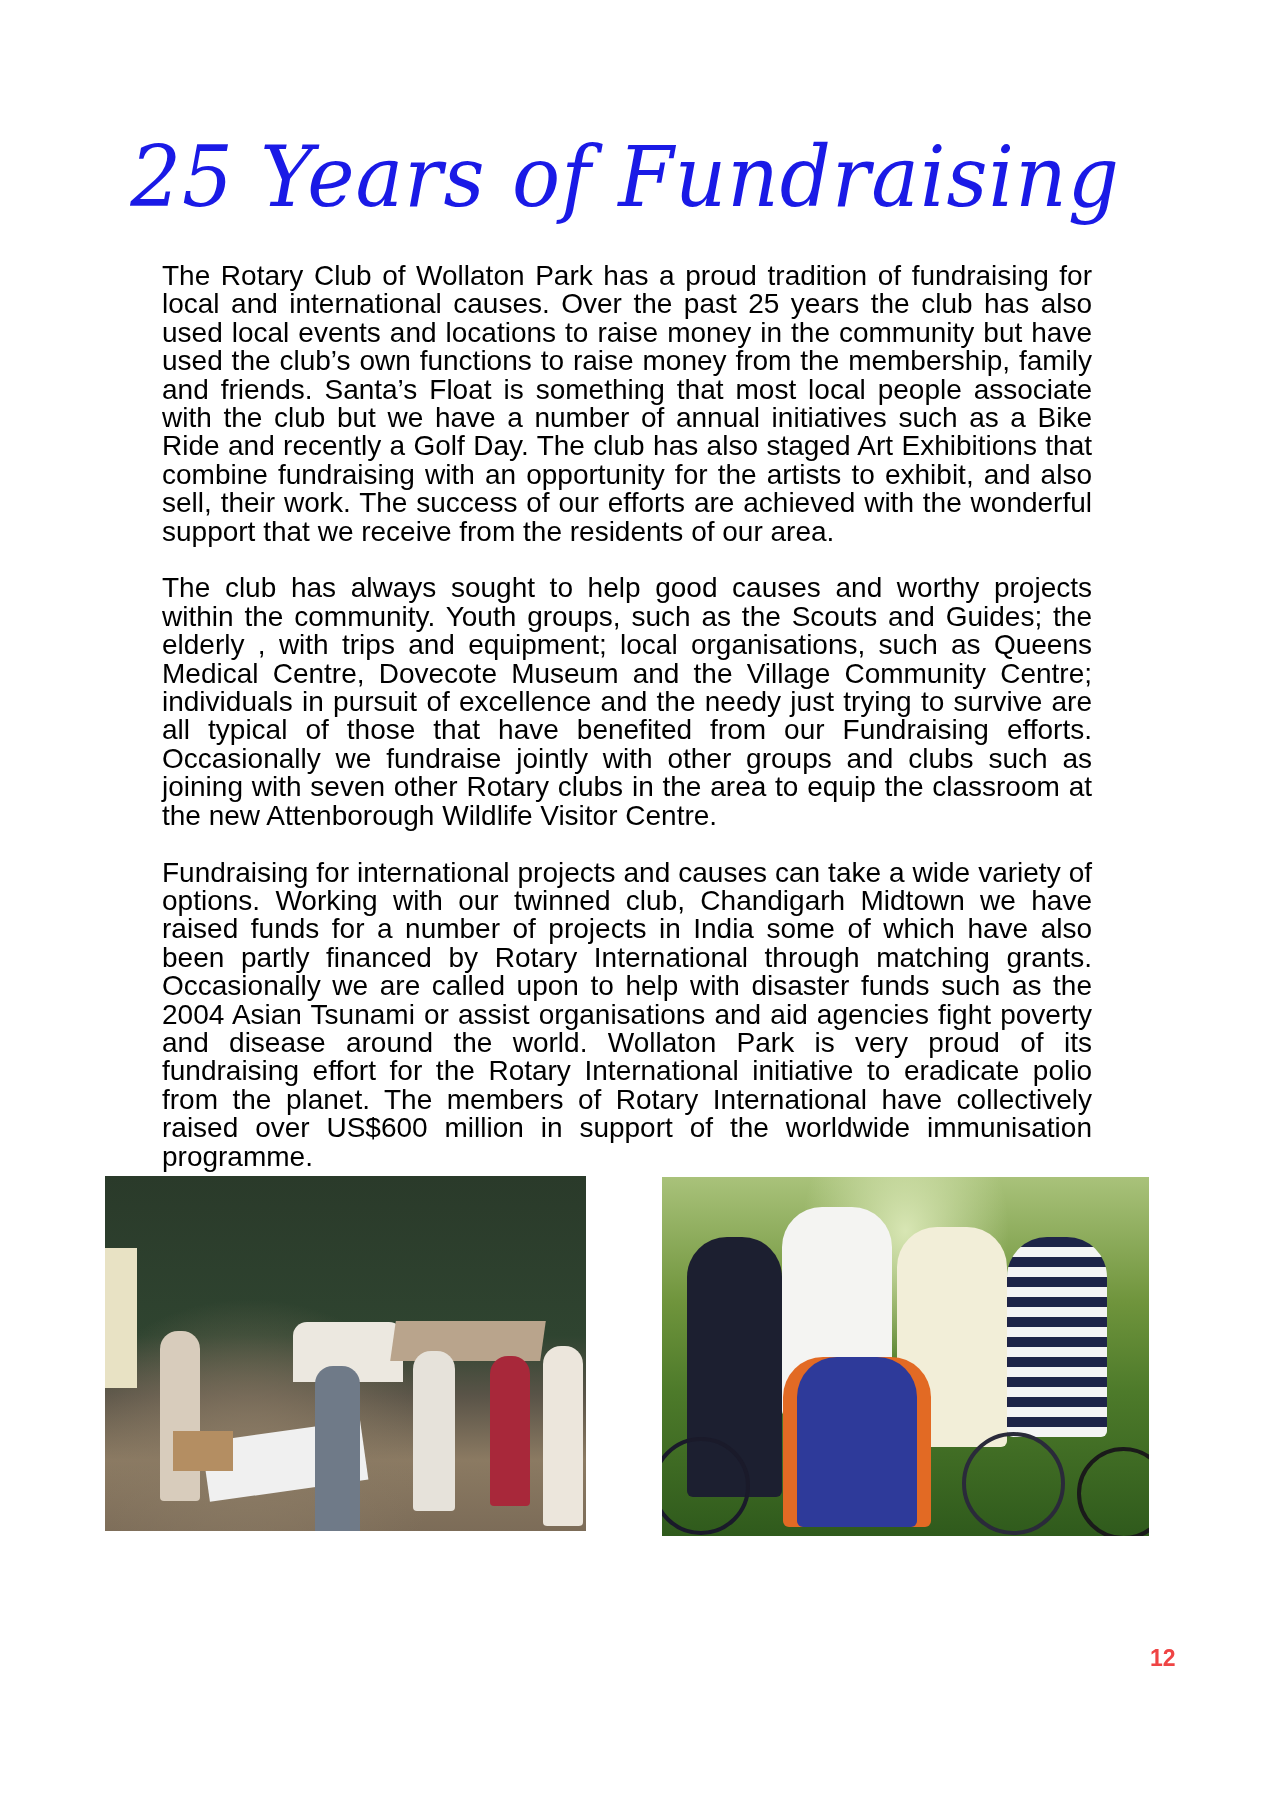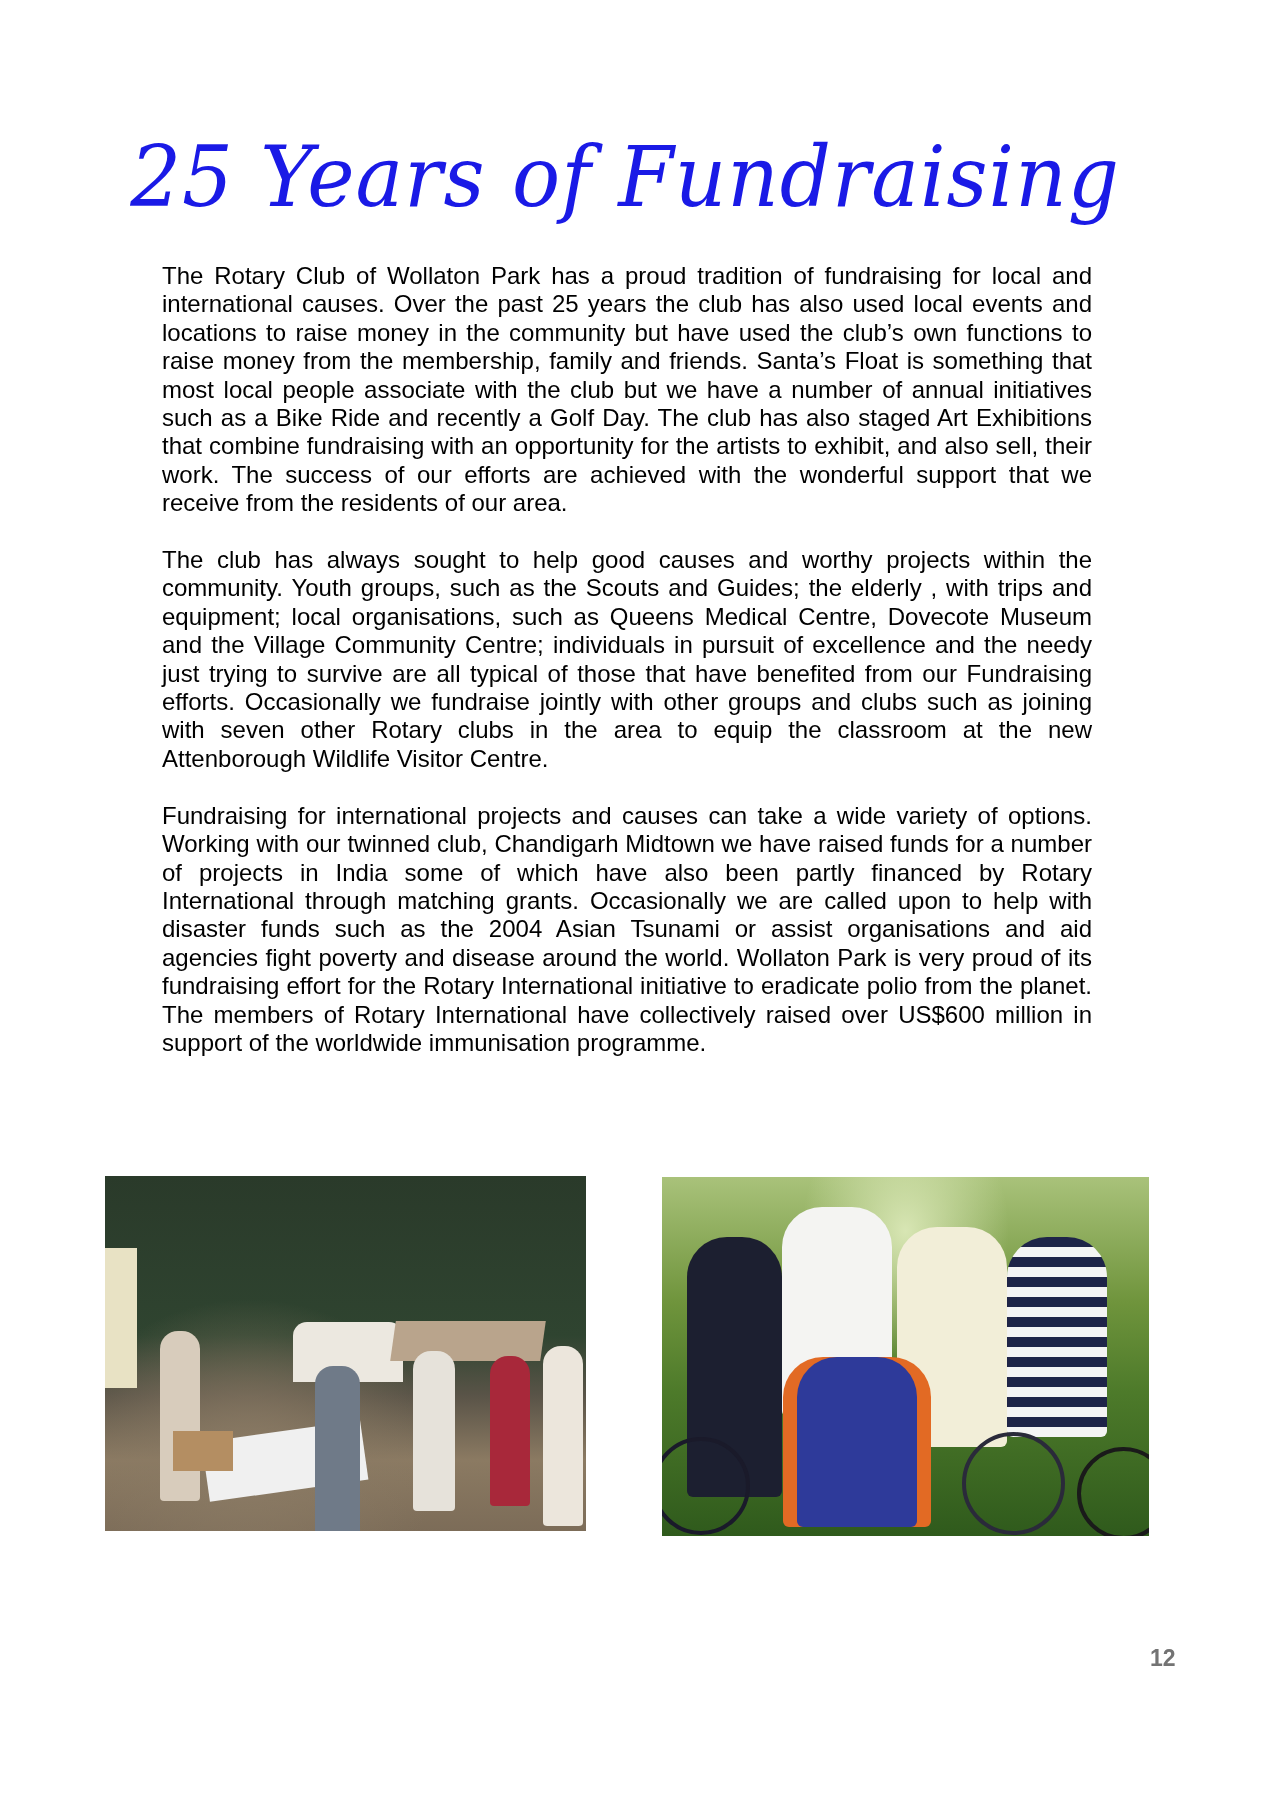--- a/index.html
+++ b/index.html
@@ -5,37 +5,37 @@
   html,body{margin:0;padding:0;background:#ffffff;}
   body{width:1273px;height:1800px;position:relative;overflow:hidden;}
   .title{
     position:absolute;left:100px;top:128px;width:1050px;text-align:center;
     font-family:"DejaVu Serif",serif;font-style:italic;color:#1a1ae6;
     font-size:80px;line-height:100px;letter-spacing:1px;margin:0;font-weight:normal;
     transform:scaleY(1.05);
   }
   .body-text{
     position:absolute;left:162px;top:262px;width:930px;
-    font-family:"Liberation Sans",sans-serif;font-size:24px;line-height:28.4px;
+    font-family:"Liberation Sans",sans-serif;font-size:28px;line-height:28.4px;
     color:#000;text-align:justify;
   }
   .body-text p{margin:0 0 28.4px 0;}
   .photo{position:absolute;overflow:hidden;}
   .photo-left{left:105px;top:1176px;width:481px;height:355px;
     background:
       radial-gradient(ellipse at 30% 80%, #8a7a64 0%, rgba(0,0,0,0) 40%),
       linear-gradient(180deg,#2a3a2a 0%,#2f4430 45%,#5a5448 62%,#8b7a62 80%,#7c6c58 100%);}
   .photo-right{left:662px;top:1177px;width:487px;height:359px;
     background:
       radial-gradient(ellipse at 50% 15%, #d8e6b4 0%, rgba(0,0,0,0) 30%),
       linear-gradient(180deg,#a9c27a 0%,#6f943c 35%,#4d7a2a 60%,#2f5a1c 100%);}
   .shape{position:absolute;}
   .page-number{
     position:absolute;left:1150px;top:1645px;font-family:"Liberation Sans",sans-serif;
-    font-weight:bold;font-size:23px;color:#737373;
+    font-weight:bold;font-size:23px;color:#ef4444;
   }
 </style>
 </head>
 <body>
 
 <h1 class="title">25 Years of Fundraising</h1>
 
 <div class="body-text">
   <p>The Rotary Club of Wollaton Park has a proud tradition of fundraising for local and international causes. Over the past 25 years the club has also used local events and locations to raise money in the community but have used the club’s own functions to raise money from the membership, family and friends. Santa’s Float is something that most local people associate with the club but we have a number of annual initiatives such as a Bike Ride and recently a Golf Day. The club has also staged Art Exhibitions that combine fundraising with an opportunity for the artists to exhibit, and also sell, their work. The success of our efforts are achieved with the wonderful support that we receive from the residents of our area.</p>
   <p>The club has always sought to help good causes and worthy projects within the community. Youth groups, such as the Scouts and Guides; the elderly , with trips and equipment; local organisations, such as Queens Medical Centre, Dovecote Museum and the Village Community Centre; individuals in pursuit of excellence and the needy just trying to survive are all typical of those that have benefited from our Fundraising efforts. Occasionally we fundraise jointly with other groups and clubs such as joining with seven other Rotary clubs in the area to equip the classroom at the new Attenborough Wildlife Visitor Centre.</p>

